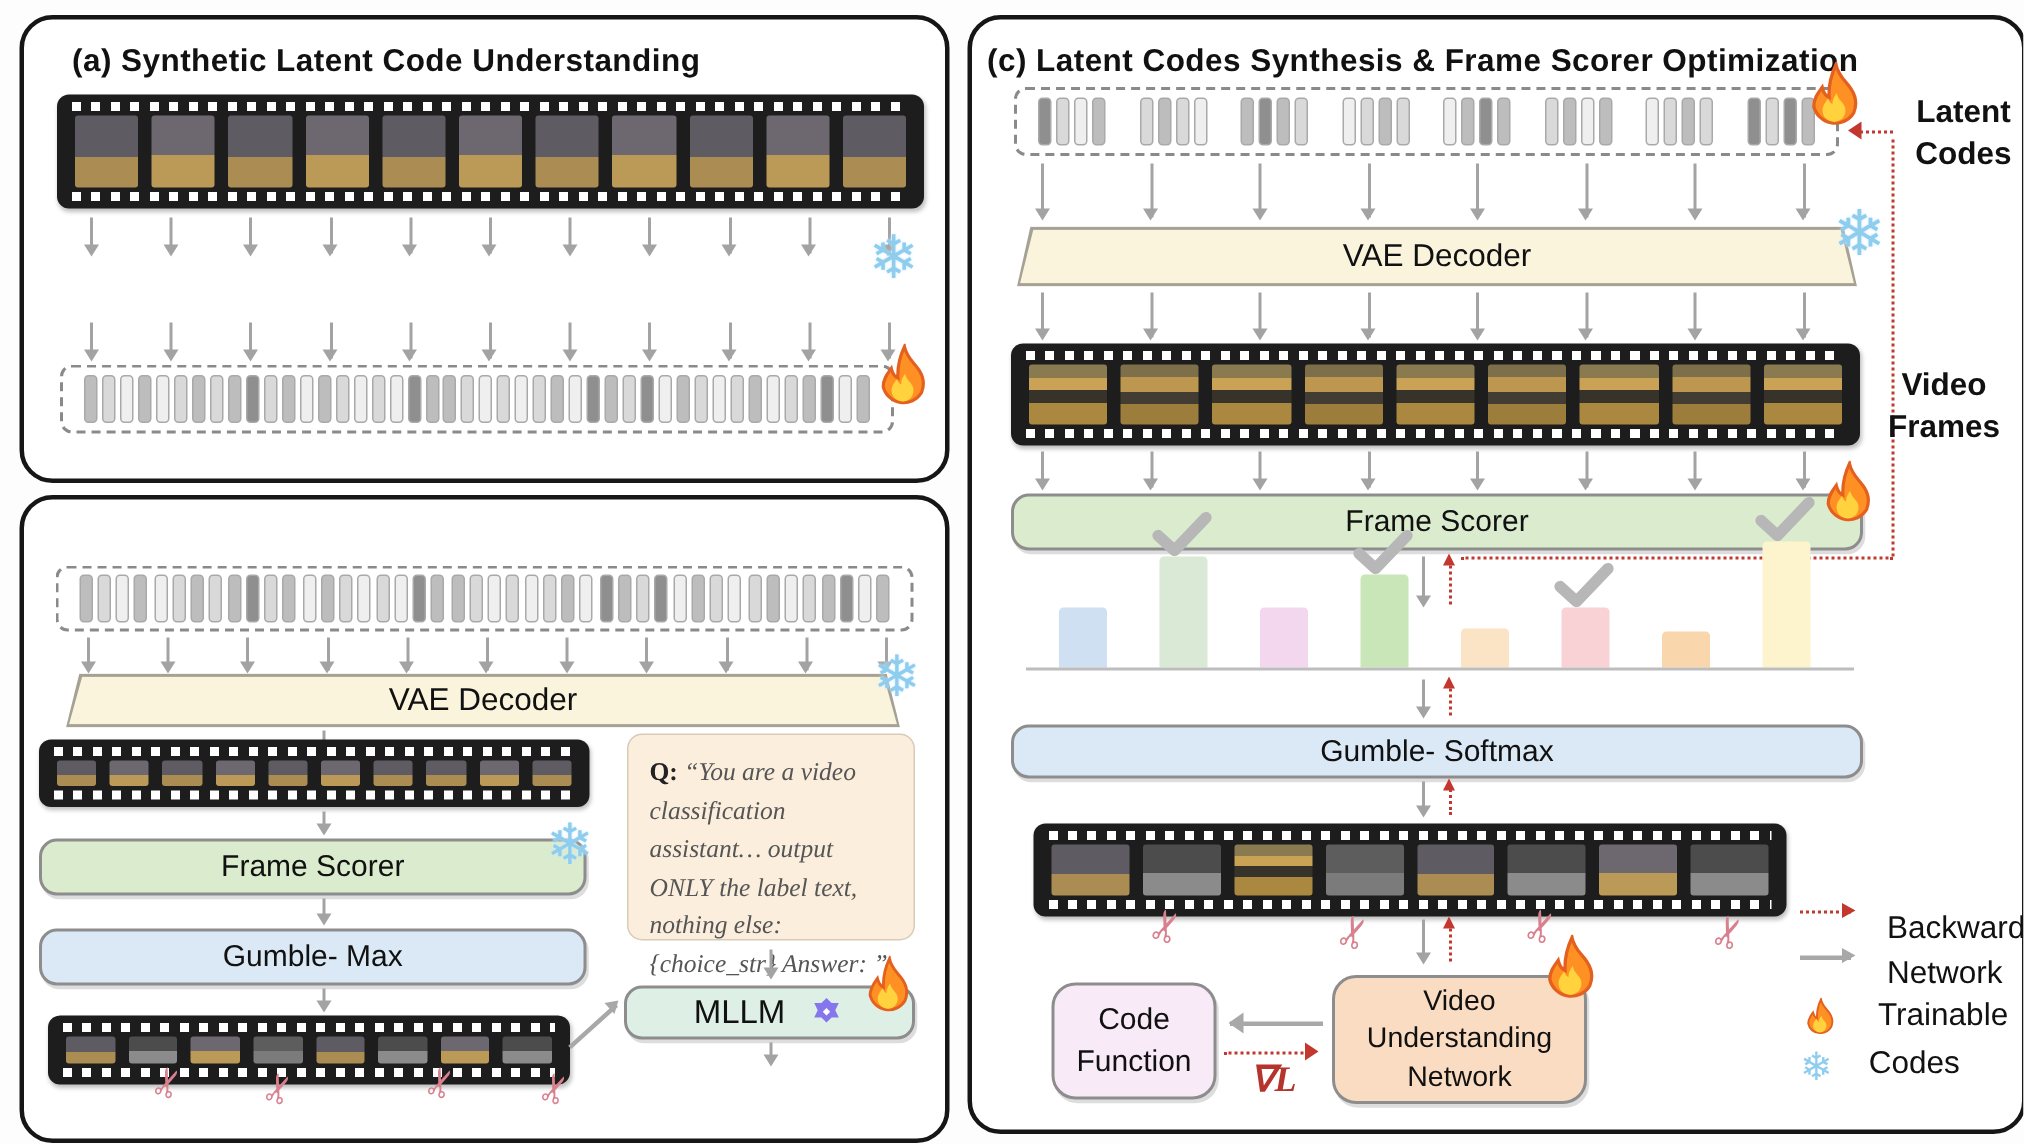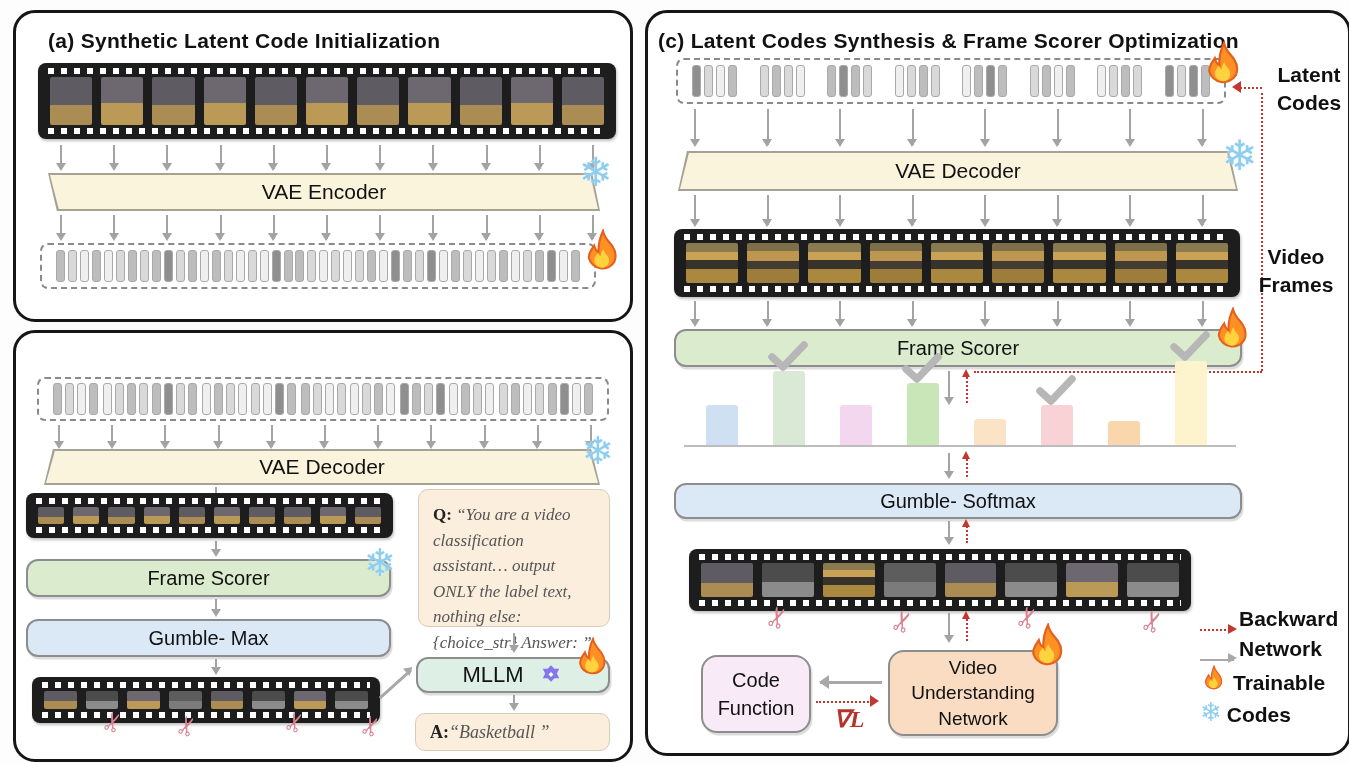--- a/index.html
+++ b/index.html
@@ -71,21 +71,21 @@
   .check{position:absolute;width:42px;height:30px;}
   .qwen-logo{position:relative;top:2px;margin-left:14px;}
 
   
   .sbar{position:absolute;width:32px;border-radius:3px 3px 0 0;}
   .baseline{position:absolute;height:2px;background:#bdbdbd;}
 
   .grad{font-family:"Liberation Serif",serif;font-style:italic;font-weight:bold;color:#b5342c;font-size:24px;}
   .qtext{font-family:"Liberation Serif",serif;font-size:17px;line-height:1.5;color:#555;font-style:italic;}
   .qtext b{font-style:normal;color:#222;}
-  .legend-row{position:absolute;display:flex;align-items:flex-end;gap:5px;font-size:21px;font-weight:700;white-space:nowrap;}
+  .legend-row{position:absolute;display:flex;align-items:flex-start;gap:24px;font-size:21px;font-weight:400;white-space:nowrap;}
   .leg-back{width:34px;border-top:2.5px dotted #c2382f;position:relative;}
   .leg-back:after{content:'';position:absolute;right:-8px;top:-7px;border:5.5px solid transparent;border-left:9px solid #c2382f;}
   .leg-fwd{width:34px;height:2.5px;background:#a8a8a8;position:relative;}
   .leg-fwd:after{content:'';position:absolute;right:-8px;top:-5.5px;border:5.5px solid transparent;border-left:9px solid #a8a8a8;}
 </style>
 </head>
 <body>
 
 <svg width="0" height="0" style="position:absolute">
   <symbol id="flame-sym" viewBox="0 0 24 26">
@@ -97,21 +97,21 @@
     <path d="M10 6.2l1.9 1.9-1.9 1.9-1.9-1.9z" fill="#fff"></path>
   </symbol>
   <symbol id="check-sym" viewBox="0 0 42 30">
     <path d="M5 16 L16 26 L37 4" fill="none" stroke="#b7b7b7" stroke-width="7.5" stroke-linecap="round" stroke-linejoin="round"></path>
   </symbol>
 </svg>
 
 <div id="fig">
 
   <div class="panel" style="left:13px;top:10px;width:614px;height:306px;">
-    <div class="ptitle" style="left:32px;top:16px;">(a) Synthetic Latent Code Initialization</div>
+    <div class="ptitle" style="left:32px;top:16px;">(a) Synthetic Latent Code Understanding</div>
     <div class="strip" style="left:22px;top:50px;width:578px;height:76px;">
         <div class="holes top"></div>
         <div class="holes bot"></div>
         <div class="frames">
           <div class="frame fv-c1"></div>
           <div class="frame fv-c2"></div>
           <div class="frame fv-c1"></div>
           <div class="frame fv-c2"></div>
           <div class="frame fv-c1"></div>
           <div class="frame fv-c2"></div>
@@ -128,25 +128,20 @@
         <span class="varr"></span>
         <span class="varr"></span>
         <span class="varr"></span>
         <span class="varr"></span>
         <span class="varr"></span>
         <span class="varr"></span>
         <span class="varr"></span>
         <span class="varr"></span>
         <span class="varr"></span>
       </div>
-    <div class="trap enc" style="left:32px;top:160px;width:552px;height:38px;">
-      <div class="t-bg"></div>
-        <div class="t-in"></div>
-      <div class="t-label">VAE Encoder</div>
-    </div>
     <span class="snow" style="left:563px;top:136px;font-size:40px;">❄</span>
     <div class="arrow-row" style="left:38px;top:202px;width:546px;height:24px;">
         <span class="varr"></span>
         <span class="varr"></span>
         <span class="varr"></span>
         <span class="varr"></span>
         <span class="varr"></span>
         <span class="varr"></span>
         <span class="varr"></span>
         <span class="varr"></span>
@@ -368,23 +363,20 @@
     <div class="obox teal" style="left:400px;top:324px;width:194px;height:36px;font-size:22px;">
       <span>MLLM</span>
       <svg class="qwen-logo" width="26" height="26">
           <use href="#qwen-sym"></use>
         </svg>
     </div>
     <svg class="flame" style="left:556px;top:304px;width:42px;height:46px;">
         <use href="#flame-sym"></use>
       </svg>
     <div class="sarr" style="left:497px;top:362px;height:14px;"></div>
-    <div class="cream-card" style="position:absolute;left:399px;top:380px;width:195px;height:38px;display:flex;align-items:center;padding:0 14px;box-sizing:border-box;">
-      <div class="qtext" style="font-size:18px;"><b>A:</b><span>“Basketball ”</span></div>
-    </div>
   </div>
 
   <div class="panel" style="left:645px;top:10px;width:700px;height:740px;">
     <div class="ptitle" style="left:10px;top:16px;">(c) Latent Codes Synthesis &amp; Frame Scorer Optimization</div>
     <div class="latentbox" style="left:28px;top:45px;width:550px;height:46px;">
         <div class="lgroup">
           <span class="lbar" style="background: rgb(143, 143, 143);"></span>
           <span class="lbar" style="background: rgb(217, 217, 217);"></span>
           <span class="lbar" style="background: rgb(239, 239, 239);"></span>
           <span class="lbar" style="background: rgb(189, 189, 189);"></span>

